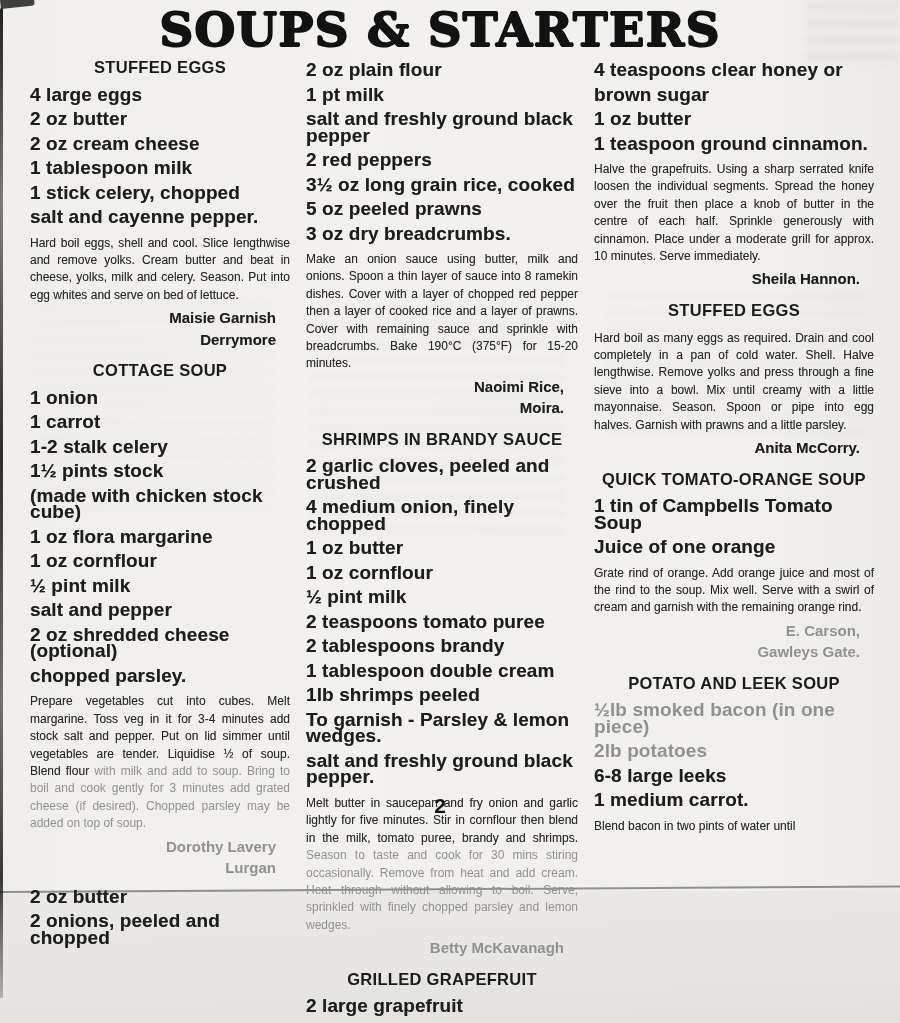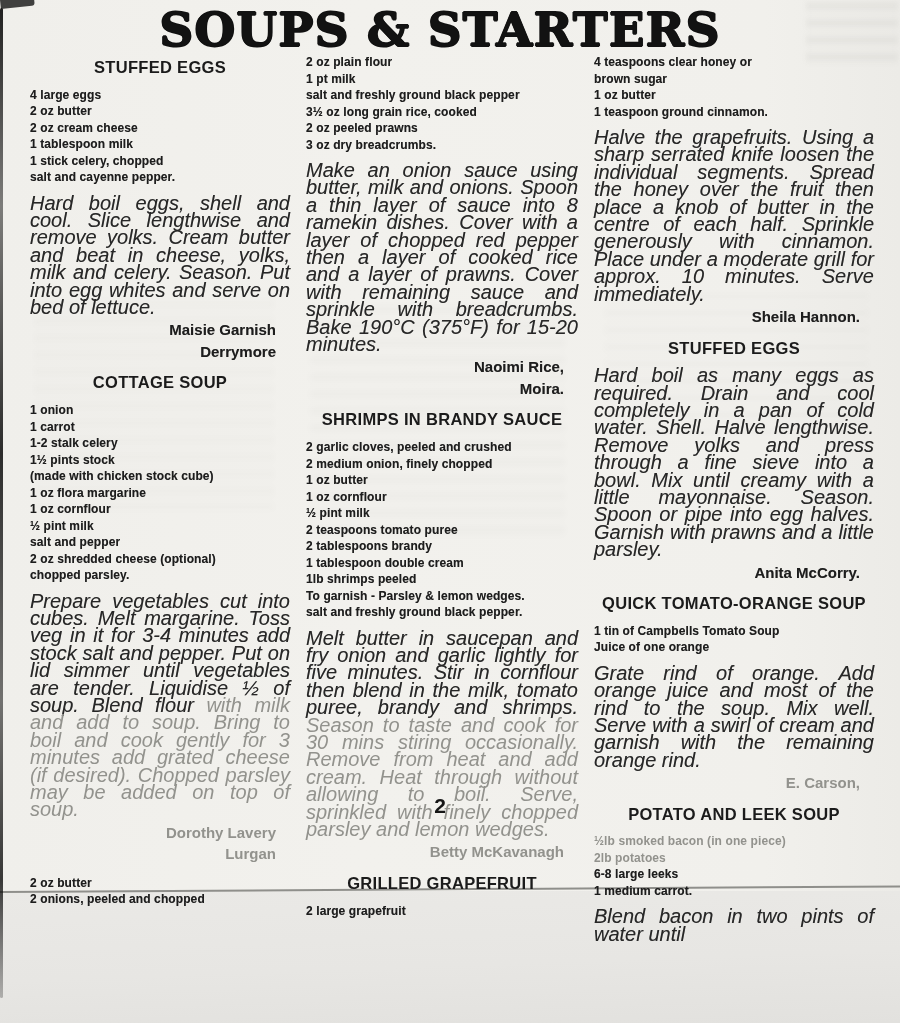--- a/index.html
+++ b/index.html
@@ -45,29 +45,29 @@
   .column{display:block;}
   .col1{width:260px;}
   .col2{width:272px;}
   .col3{width:280px;}
   .recipe-block{margin:0 0 12px 0;}
   .recipe-title{
     font-size:16.5px;font-weight:bold;text-align:center;
     color:#1b1b1b;margin:3px 0 9px 0;line-height:1.25;letter-spacing:.3px;
   }
   .ingredient{
-    font-size:12px;font-weight:bold;line-height:16.5px;
+    font-size:19px;font-weight:bold;line-height:16.5px;
     color:#1d1d1d;letter-spacing:.1px;
     text-shadow:0 0 .5px rgba(30,30,30,.45);
+    margin-top:8px;
   }
   .method{
-    font-size:20px;line-height:17.4px;text-align:justify;
+    font-size:12px;line-height:17.4px;text-align:justify;
     margin:9px 0 5px 0;color:#272727;
     text-shadow:0 0 .4px rgba(40,40,40,.35);
-    font-style:italic;
   }
   .attribution{
     font-size:15px;font-weight:bold;text-align:right;
     line-height:17.5px;padding-right:14px;color:#1d1d1d;
     margin:3px 0 4px 0;
     text-shadow:0 0 .5px rgba(30,30,30,.4);
   }
   .tone-faded{color:#92928d !important;text-shadow:none !important;}
   .tone-dark{}
   .page-number{
@@ -137,31 +137,32 @@
         <section class="recipe-block">
           <div class="ingredient tone-dark">2 oz butter</div>
           <div class="ingredient tone-dark">2 onions, peeled and chopped</div>
         </section>
       </div>
       <div class="column col2">
         <section class="recipe-block">
           <div class="ingredient tone-dark">2 oz plain flour</div>
           <div class="ingredient tone-dark">1 pt milk</div>
           <div class="ingredient tone-dark">salt and freshly ground black pepper</div>
+          <div class="ingredient tone-dark">2 red peppers</div>
           <div class="ingredient tone-dark">3½ oz long grain rice, cooked</div>
-          <div class="ingredient tone-dark">2 oz peeled prawns</div>
+          <div class="ingredient tone-dark">5 oz peeled prawns</div>
           <div class="ingredient tone-dark">3 oz dry breadcrumbs.</div>
           <p class="method"><span class="tone-dark">Make an onion sauce using butter, milk and onions. Spoon a thin layer of sauce into 8 ramekin dishes. Cover with a layer of chopped red pepper then a layer of cooked rice and a layer of prawns. Cover with remaining sauce and sprinkle with breadcrumbs. Bake 190°C (375°F) for 15-20 minutes.</span></p>
           <div class="attribution tone-dark">Naoimi Rice,</div>
           <div class="attribution tone-dark">Moira.</div>
         </section>
         <section class="recipe-block">
           <h2 class="recipe-title"><span>SHRIMPS IN BRANDY SAUCE</span></h2>
           <div class="ingredient tone-dark">2 garlic cloves, peeled and crushed</div>
-          <div class="ingredient tone-dark">2 medium onion, finely chopped</div>
+          <div class="ingredient tone-dark">4 medium onion, finely chopped</div>
           <div class="ingredient tone-dark">1 oz butter</div>
           <div class="ingredient tone-dark">1 oz cornflour</div>
           <div class="ingredient tone-dark">½ pint milk</div>
           <div class="ingredient tone-dark">2 teaspoons tomato puree</div>
           <div class="ingredient tone-dark">2 tablespoons brandy</div>
           <div class="ingredient tone-dark">1 tablespoon double cream</div>
           <div class="ingredient tone-dark">1lb shrimps peeled</div>
           <div class="ingredient tone-dark">To garnish - Parsley &amp; lemon wedges.</div>
           <div class="ingredient tone-dark">salt and freshly ground black pepper.</div>
           <p class="method"><span class="tone-dark">Melt butter in saucepan and fry onion and garlic lightly for five minutes. Stir in cornflour then blend in the milk, tomato puree, brandy and shrimps.</span> <span class="tone-faded">Season to taste and cook for 30 mins stiring occasionally. Remove from heat and add cream. Heat through without allowing to boil. Serve, sprinkled with finely chopped parsley and lemon wedges.</span></p>
@@ -185,20 +186,21 @@
           <h2 class="recipe-title"><span>STUFFED EGGS</span></h2>
           <p class="method"><span class="tone-dark">Hard boil as many eggs as required. Drain and cool completely in a pan of cold water. Shell. Halve lengthwise. Remove yolks and press through a fine sieve into a bowl. Mix until creamy with a little mayonnaise. Season. Spoon or pipe into egg halves. Garnish with prawns and a little parsley.</span></p>
           <div class="attribution tone-dark">Anita McCorry.</div>
         </section>
         <section class="recipe-block">
           <h2 class="recipe-title"><span>QUICK TOMATO-ORANGE SOUP</span></h2>
           <div class="ingredient tone-dark">1 tin of Campbells Tomato Soup</div>
           <div class="ingredient tone-dark">Juice of one orange</div>
           <p class="method"><span class="tone-dark">Grate rind of orange. Add orange juice and most of the rind to the soup. Mix well. Serve with a swirl of cream and garnish with the remaining orange rind.</span></p>
           <div class="attribution tone-faded">E. Carson,</div>
+          <div class="attribution tone-faded">Gawleys Gate.</div>
         </section>
         <section class="recipe-block">
           <h2 class="recipe-title"><span>POTATO AND LEEK SOUP</span></h2>
           <div class="ingredient tone-faded">½lb smoked bacon (in one piece)</div>
           <div class="ingredient tone-faded">2lb potatoes</div>
           <div class="ingredient tone-dark">6-8 large leeks</div>
           <div class="ingredient tone-dark">1 medium carrot.</div>
           <p class="method"><span class="tone-dark">Blend bacon in two pints of water until</span></p>
         </section>
       </div>

